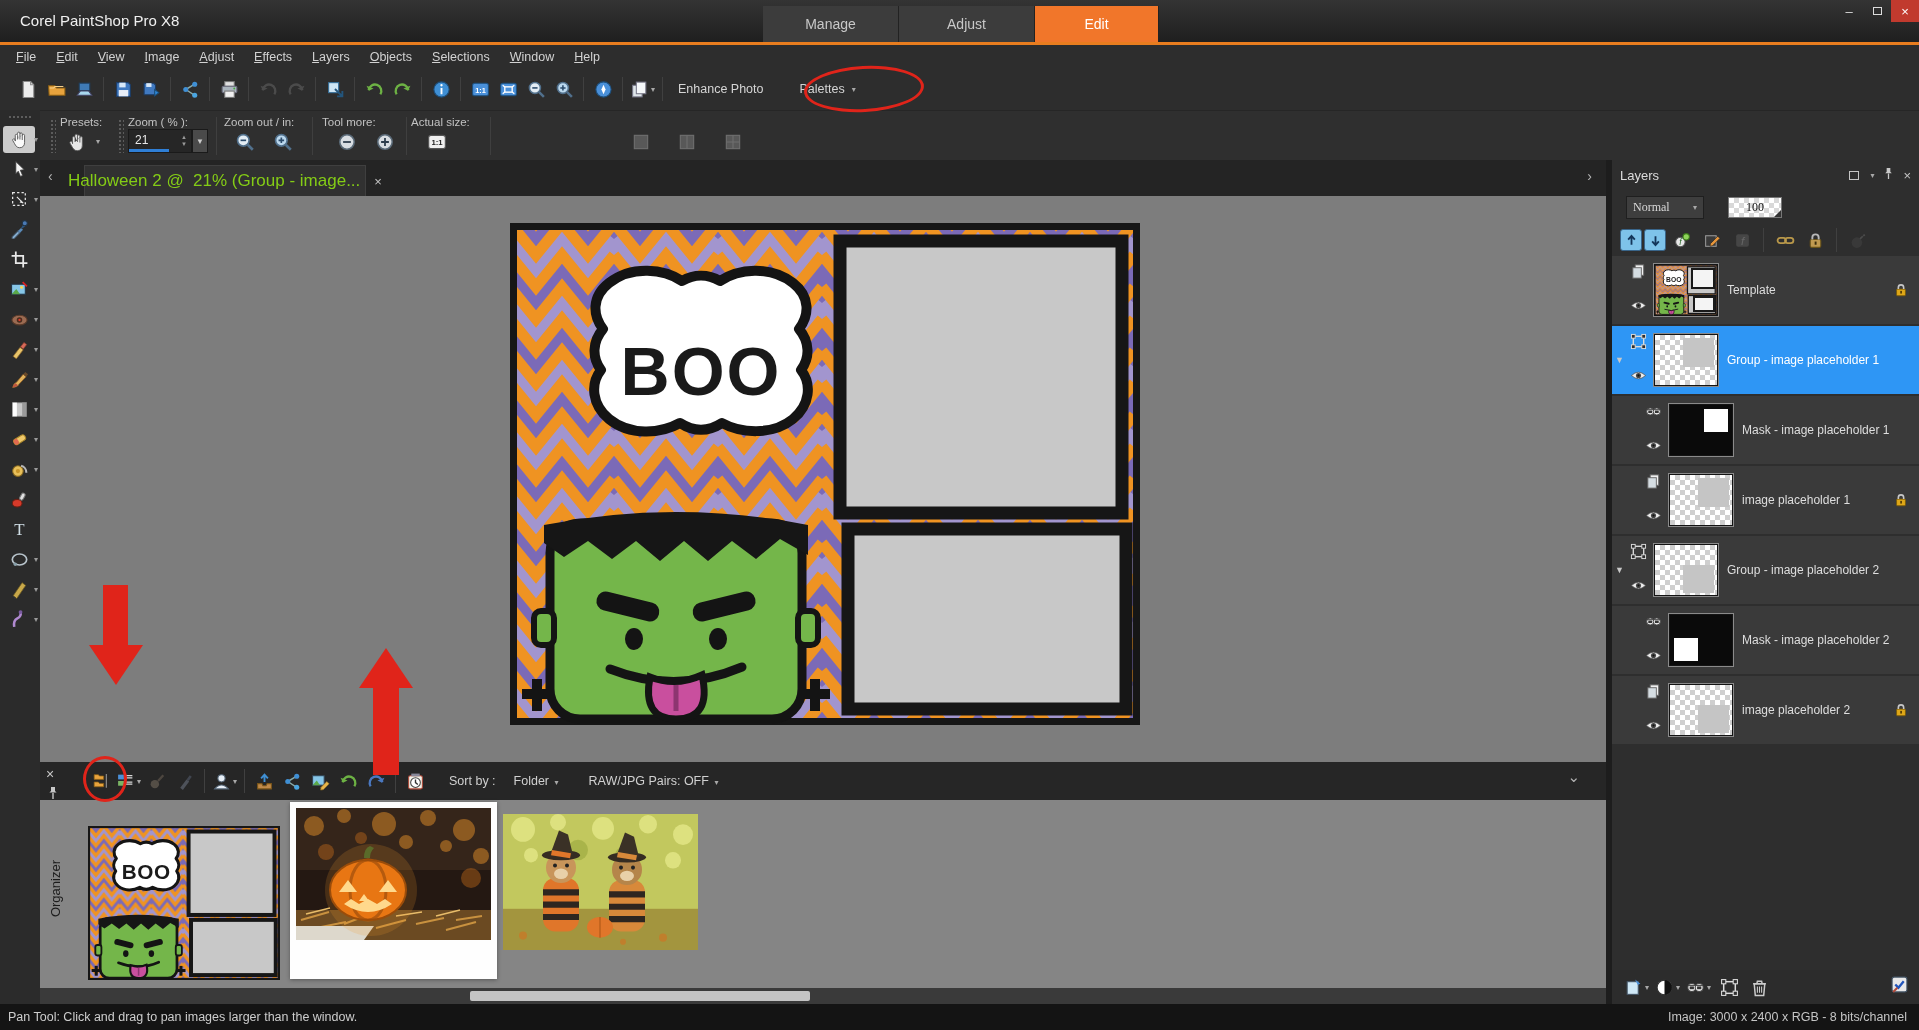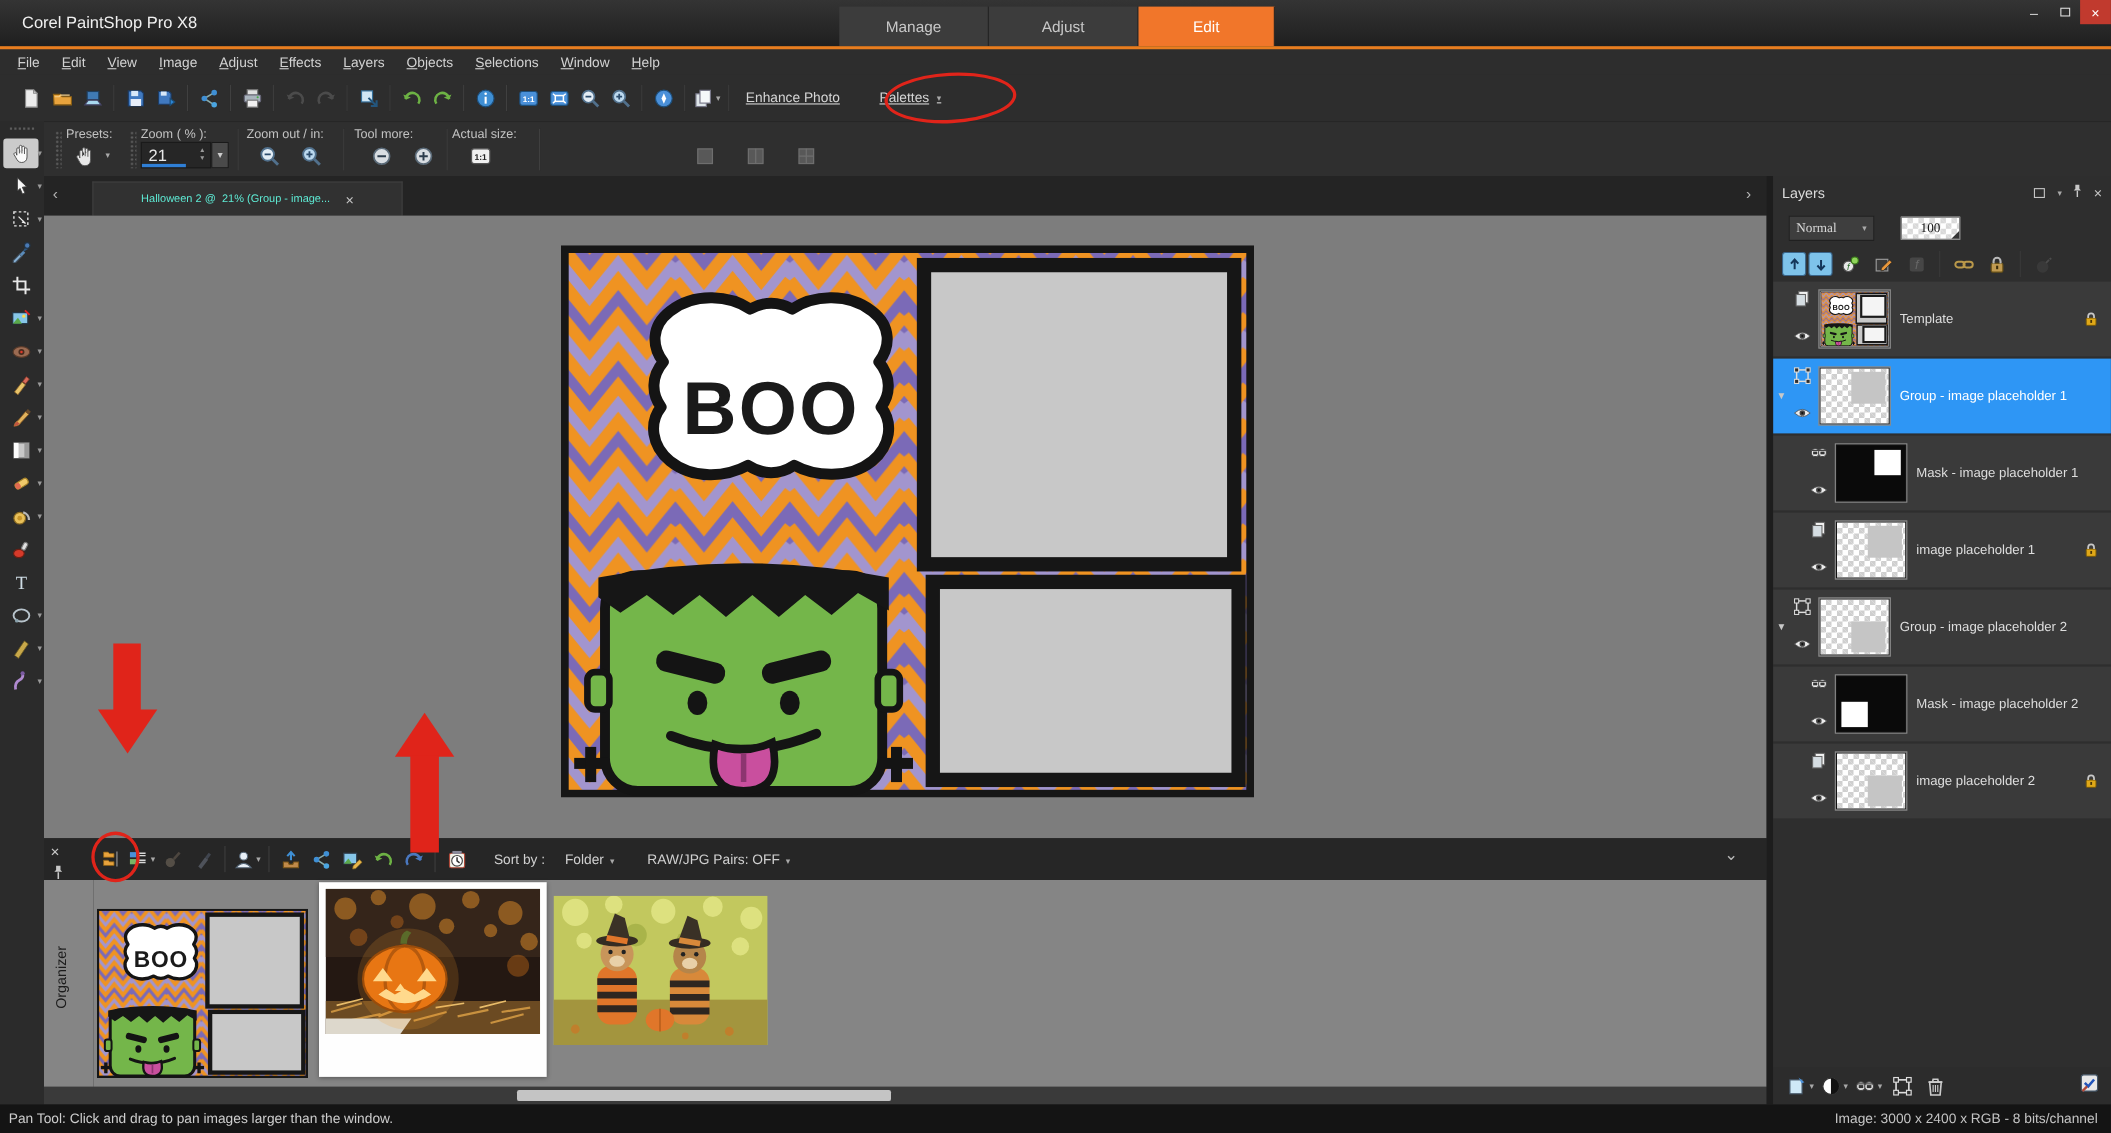--- a/index.html
+++ b/index.html
@@ -29,51 +29,51 @@
   
   .toolbar1{left:0;top:68px;width:1919px;height:42px;background:#2d2d2d;display:flex;align-items:center;padding-left:14px;}
   .tbtn{height:28px;min-width:28px;display:flex;align-items:center;justify-content:center;border-radius:3px;position:relative;padding:0 2px;}
   .tbtn svg{width:19px;height:19px;display:block;}
   .tbtn.dis{opacity:.4;}
   .tbtn.boxed{background:#7ec3ea;border:1px solid #39658a;height:22px;min-width:22px;}
   .tbtn.boxed svg{width:15px;height:15px;}
   .icw{display:flex;}
   .dd{color:#a8a8a8;font-size:8px;margin-left:2px;}
   .sep{width:1px;height:24px;background:#1e1e1e;border-right:1px solid #404040;margin:0 5px;}
-  .text-btn{padding:4px 10px;font-size:12.5px;color:#d5d5d5;display:flex;align-items:center;gap:5px;text-decoration:underline;}
+  .text-btn{padding:4px 10px;font-size:12.5px;color:#d5d5d5;display:flex;align-items:center;gap:5px;}
 
   
   .toolbar2{left:40px;top:110px;width:1879px;height:50px;background:#2f2f2f;border-top:1px solid #262626;}
   .grip-v{position:absolute;width:6px;height:34px;top:8px;
           background-image:radial-gradient(#5c5c5c 1px,transparent 1.2px);background-size:4px 4px;}
   .t2label{position:absolute;top:5px;font-size:11.5px;color:#c2c2c2;white-space:pre;}
   .t2sep{position:absolute;top:6px;width:1px;height:38px;background:#242424;border-right:1px solid #3f3f3f;}
   .zoom-field{position:absolute;top:18px;width:64px;height:24px;background:#262626;border:1px solid #1a1a1a;color:#e8e8e8;}
-  .zoom-val{position:absolute;left:6px;top:3px;font-size:15px;}
+  .zoom-val{position:absolute;left:6px;top:3px;font-size:12px;}
   .zoom-underline{position:absolute;left:0;bottom:0;width:40px;height:3px;background:#2f7fd6;}
   .spin{position:absolute;right:0;top:0;width:14px;height:22px;display:flex;flex-direction:column;align-items:center;justify-content:center;color:#9a9a9a;font-size:6px;line-height:7px;}
   .zoom-dd{position:absolute;top:18px;width:16px;height:24px;background:#4a4a4a;border:1px solid #1a1a1a;color:#ccc;font-size:8px;display:flex;align-items:center;justify-content:center;}
   .t2btn{position:absolute;top:18px;width:26px;height:26px;display:flex;align-items:center;justify-content:center;}
   .t2btn svg{width:20px;height:20px;}
   .gray-ic{opacity:.45;}
 
   
   .toolscol{left:0;top:110px;width:40px;height:894px;background:#2b2b2b;}
   .grip-h{position:absolute;left:9px;top:6px;width:22px;border-top:2px dotted #5d5d5d;}
   .tool{position:absolute;left:3px;width:32px;height:27px;display:flex;align-items:center;justify-content:center;border-radius:3px;}
   .tool svg{width:19px;height:19px;}
   .tool.selected{background:#cbcbcb;}
   .tdd{position:absolute;right:-3px;top:9px;font-size:8px;color:#9a9a9a;}
 
   
   .tabbar{left:40px;top:160px;width:1566px;height:36px;background:#242424;}
   .tab-chevron{position:absolute;top:8px;font-size:14px;color:#b5b5b5;}
   .doc-tab{position:absolute;left:44px;top:5px;width:282px;height:31px;background:#313131;border:1px solid #3f3f3f;border-bottom:none;
            display:flex;align-items:center;justify-content:center;gap:14px;}
-  .doc-tab-title{font-size:10px;color:#5eead4;white-space:pre;}
+  .doc-tab-title{font-size:17px;color:#84cc16;white-space:pre;}
   .doc-tab-close{color:#c5c5c5;font-size:13px;}
 
   
   .canvas-area{left:40px;top:196px;width:1566px;height:566px;background:#7d7d7d;}
   .main-canvas{left:510px;top:223px;width:630px;height:502px;}
 
   
   .org-toolbar{left:40px;top:762px;width:1566px;height:38px;background:#262626;display:flex;align-items:center;padding-left:44px;}
   .org-close{position:absolute;left:46px;top:766px;color:#c8c8c8;font-size:14px;}
   .org-pin{position:absolute;left:47px;top:786px;width:12px;height:14px;}

